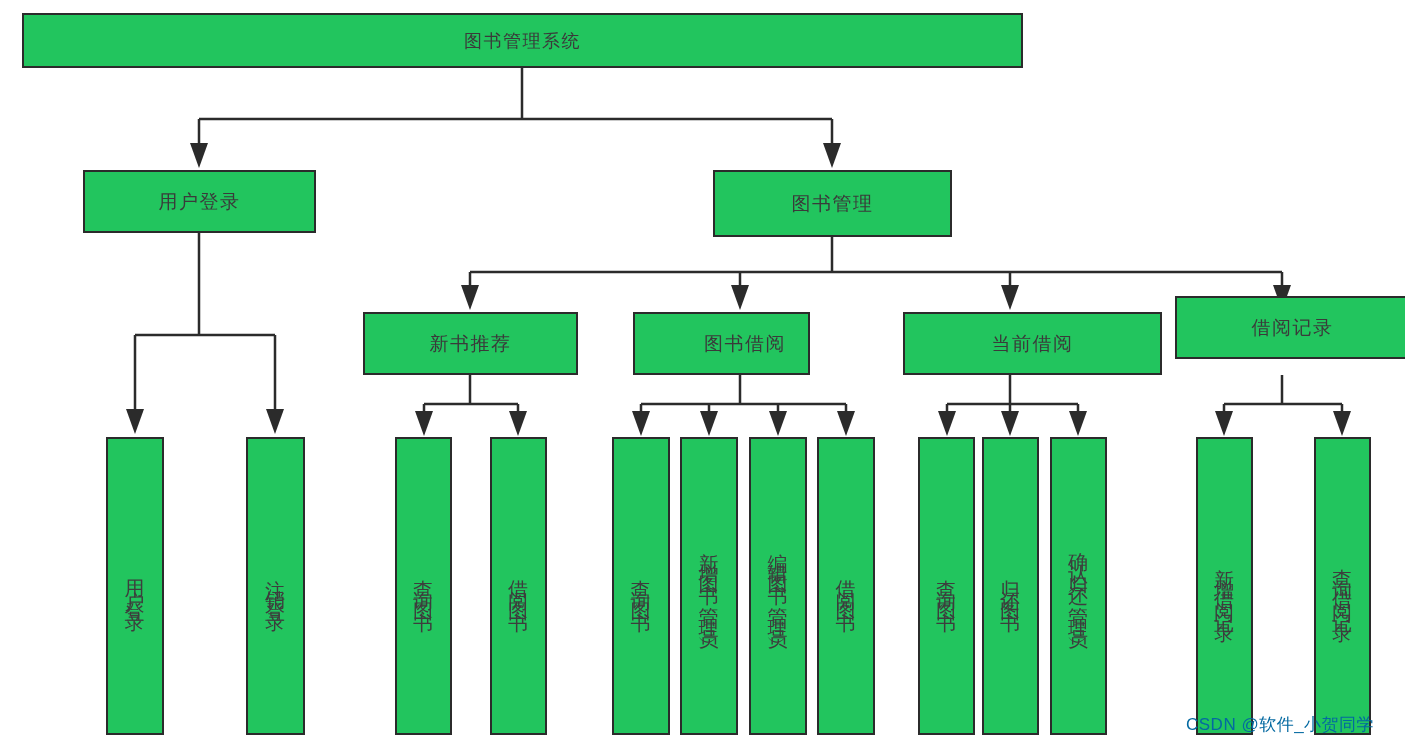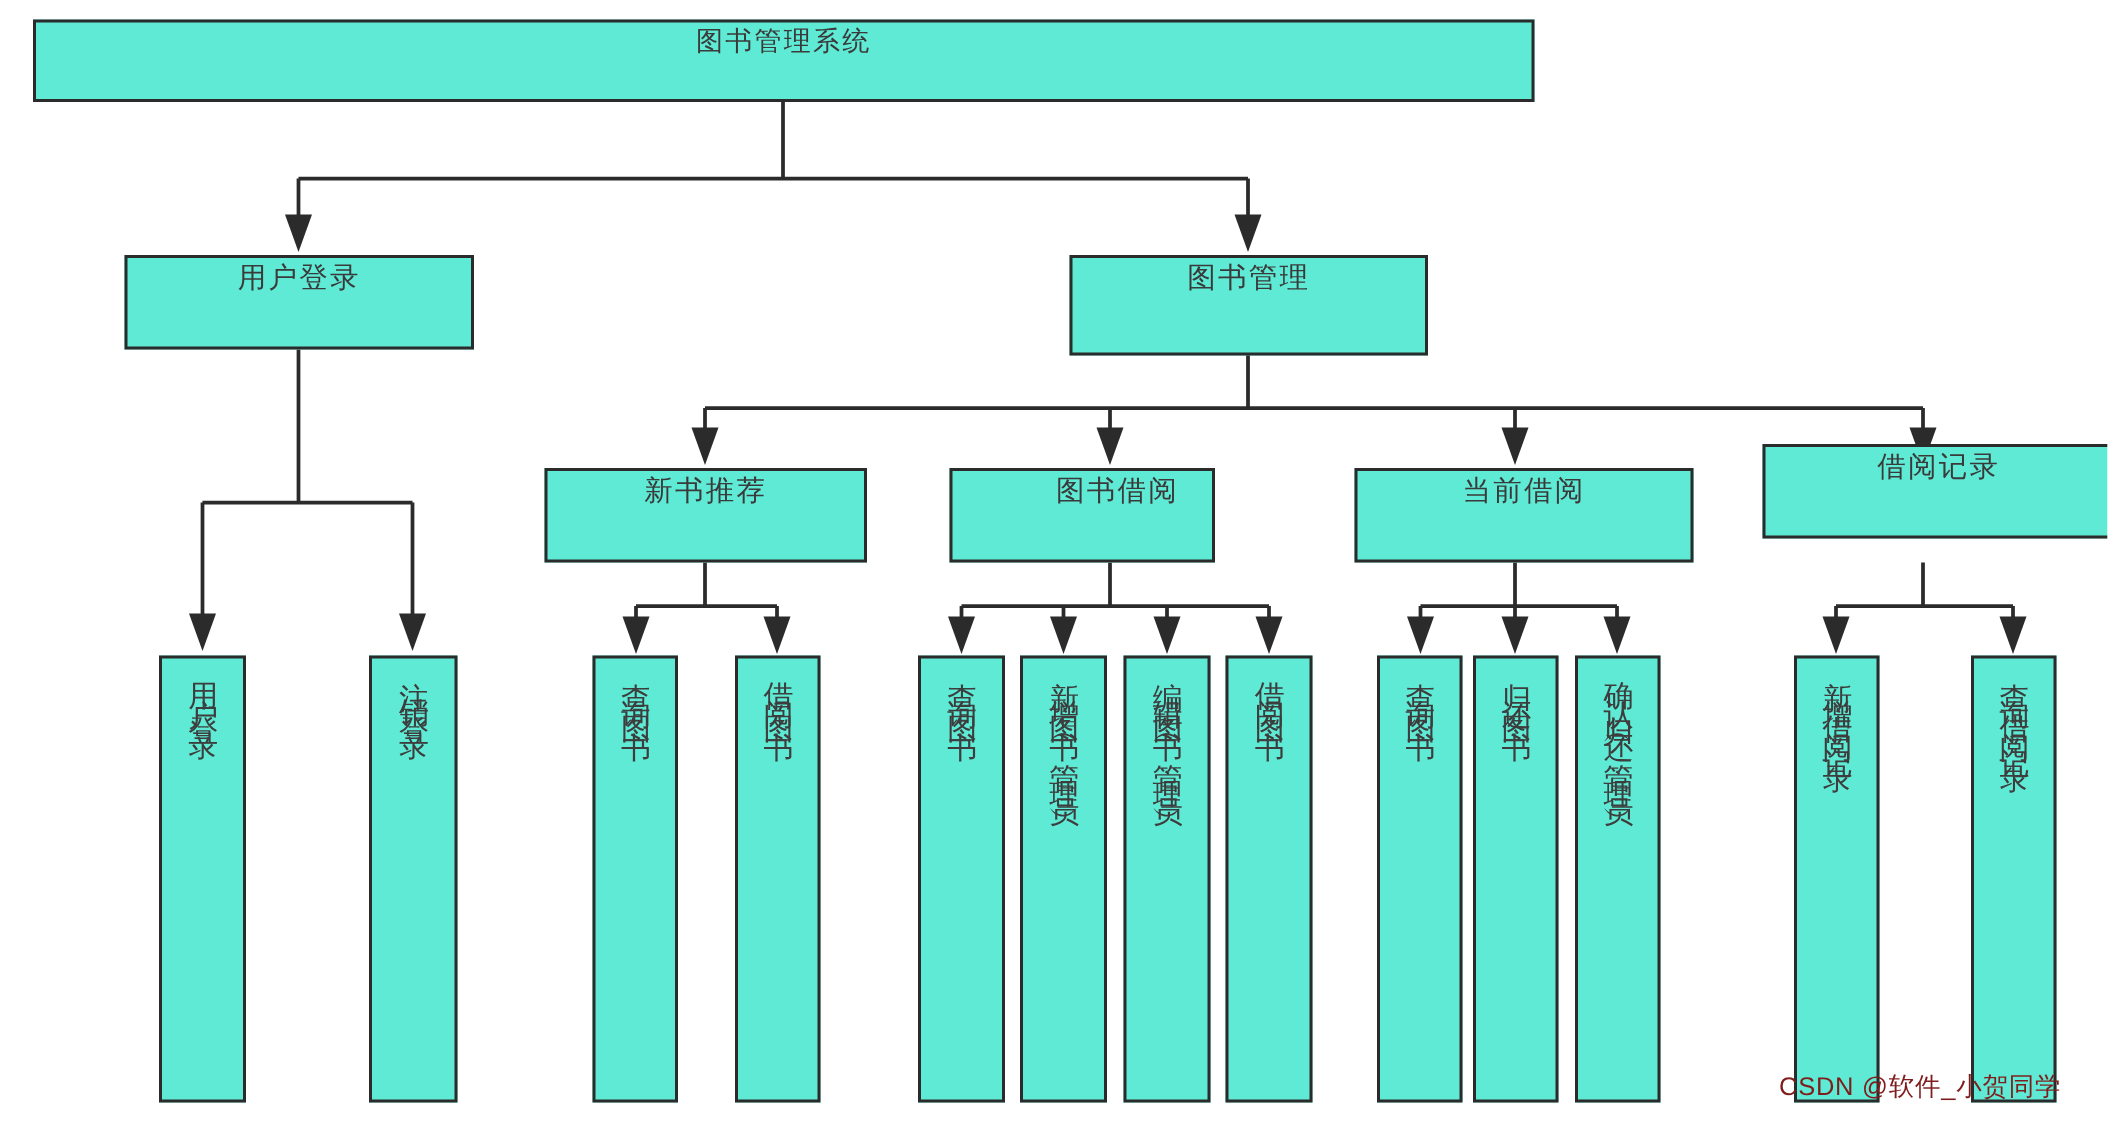--- a/index.html
+++ b/index.html
@@ -6,41 +6,41 @@
   #canvas{
     position:relative;
     width:1405px;height:747px;
     background:#ffffff;
     font-family:"Liberation Sans","DejaVu Sans",sans-serif;
     overflow:hidden;
   }
   #wires{position:absolute;left:0;top:0;width:1405px;height:747px;}
   .node{
     position:absolute;
-    background:#5eead4;
+    background:#22c55e;
     border:2.5px solid #2b2b2b;
     box-sizing:border-box;
-    display:flex;align-items:flex-start;justify-content:center;
+    display:flex;align-items:center;justify-content:center;
     color:#3a3a3a;
   }
   .hnode{font-size:19px;letter-spacing:1.5px;white-space:nowrap;}
   .root{font-size:18px;letter-spacing:1.5px;}
   .vnode span{
     writing-mode:vertical-rl;
     text-orientation:mixed;
     font-size:20px;
     letter-spacing:11px;
     line-height:1;
     color:#3d3d3d;
   }
   .watermark{
     position:absolute;
     left:1186px;top:713px;
     font-size:17px;
-    color:#7f1d1d;
+    color:#0369a1;
     letter-spacing:0.5px;
     white-space:nowrap;
   }
 </style>
 </head>
 <body>
 
 <div id="canvas">
 
   <svg id="wires" viewBox="0 0 1405 747" xmlns="http://www.w3.org/2000/svg">
@@ -85,21 +85,21 @@
   <div class="node hnode" style="left:713px;top:170px;width:239px;height:67px;">
     <span>图书管理</span>
   </div>
 
   <div class="node hnode" style="left:363px;top:312px;width:215px;height:63px;font-family:Liberation Serif, serif;">
     <span>新书推荐</span>
   </div>
   <div class="node hnode" style="left:633px;top:312px;width:177px;height:63px;padding-left:47px;">
     <span>图书借阅</span>
   </div>
-  <div class="node hnode" style="left:903px;top:312px;width:226px;height:63px;">
+  <div class="node hnode" style="left:903px;top:312px;width:259px;height:63px;">
     <span>当前借阅</span>
   </div>
   <div class="node hnode" style="left:1175px;top:296px;width:235px;height:63px;">
     <span>借阅记录</span>
   </div>
 
   <div class="node vnode" style="left:106px;top:437px;width:58px;height:298px;">
     <span>用户登录</span>
   </div>
   <div class="node vnode" style="left:246px;top:437px;width:59px;height:298px;">

